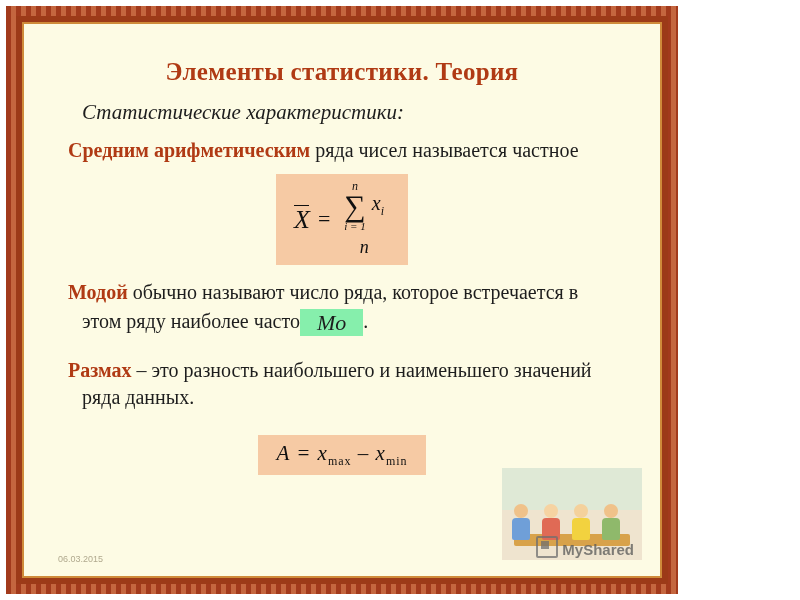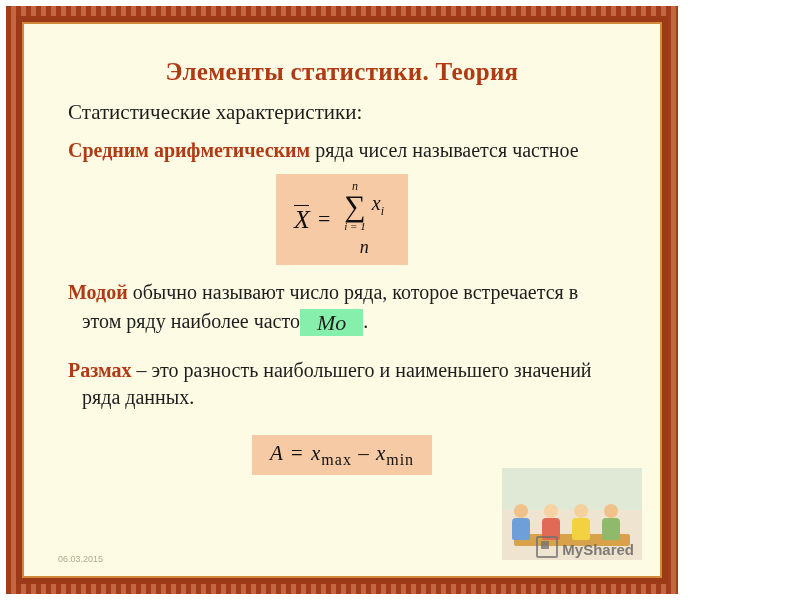--- a/index.html
+++ b/index.html
@@ -70,22 +70,23 @@
     font-size: 25px;
     font-weight: bold;
     font-family: "Liberation Serif", serif;
     margin: 6px 0 14px 0;
     letter-spacing: 0.3px;
   }
 
   .subtitle {
     color: #1d1d1d;
     font-size: 21px;
+    font-style: italic;
     font-weight: normal;
-    margin: 0 0 12px 14px;
+    margin: 0 0 12px 28px;
   }
 
   .para {
     color: #1d1d1d;
     font-size: 20px;
     line-height: 1.35;
     margin: 0 0 6px 14px;
   }
   .para .kw {
     color: #b03a14;
@@ -182,21 +183,21 @@
     top: 2px;
   }
 
   
   .range-formula {
     font-size: 21px;
     font-style: italic;
     letter-spacing: 1px;
   }
   .range-formula sub {
-    font-size: 16px;
+    font-size: 12px;
     font-style: normal;
   }
 
   .para-spacer-lg { height: 16px; }
   .para-spacer-sm { height: 8px; }
 
   
   .clipart {
     position: absolute;
     right: 18px;

